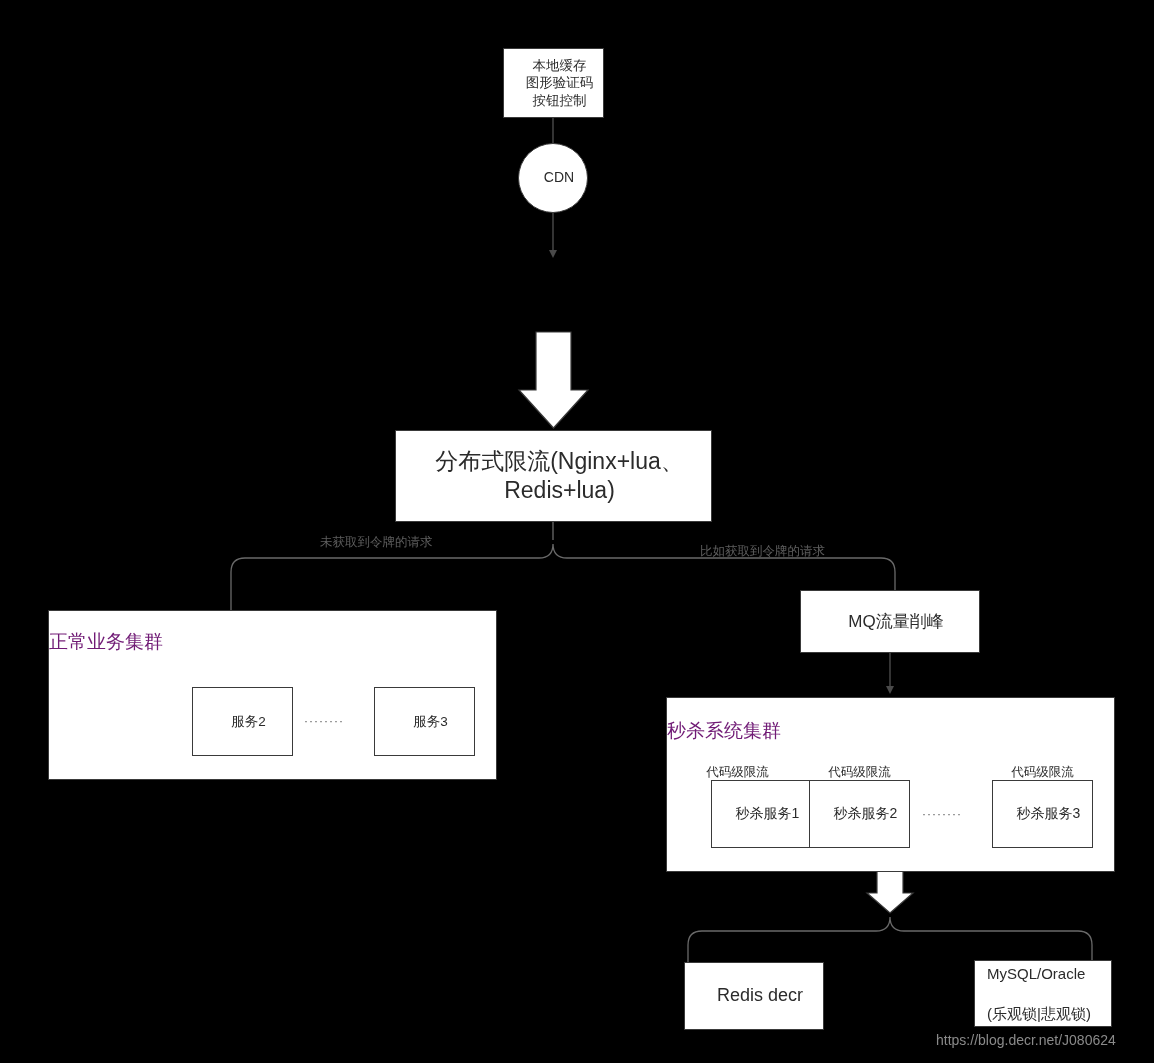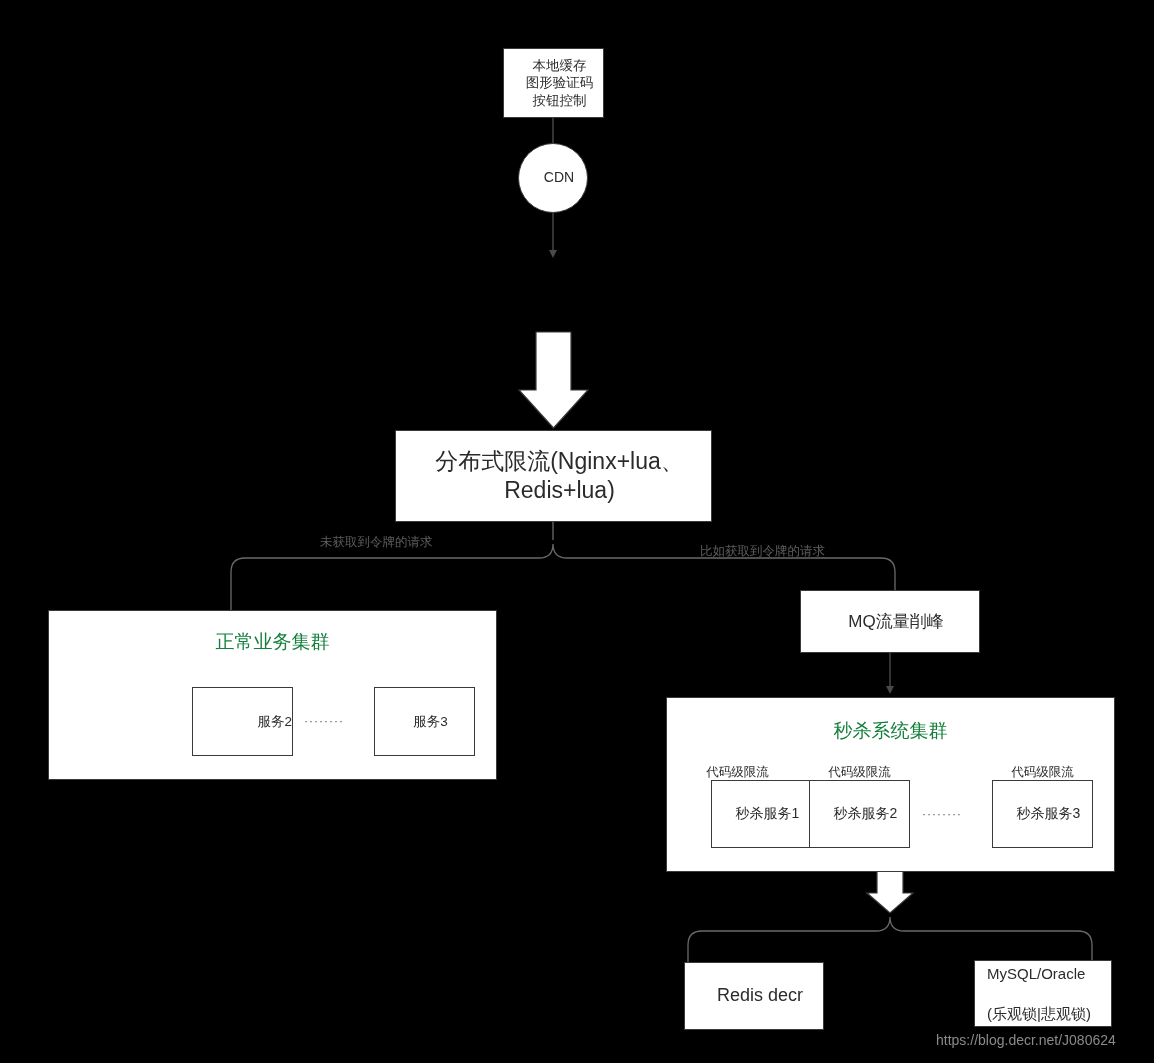--- a/index.html
+++ b/index.html
@@ -39,22 +39,21 @@
   .cluster {
     position: absolute;
     background: #ffffff;
     border: 1px solid #3a3a3a;
     box-sizing: border-box;
   }
   .cluster-title {
     position: absolute;
     left: 0;
     right: 0;
-    text-align: center;
-    color: #15803d;
+    color: #701a75;
   }
   .dots {
     position: absolute;
     color: #555555;
     font-size: 12px;
     letter-spacing: 1px;
     white-space: nowrap;
   }
   .svc-label {
     position: absolute;
@@ -137,21 +136,21 @@
     <span>分布式限流(Nginx+lua、Redis+lua)</span>
   </div>
 
   <div class="edge-label" style="left:320px; top:534px;">未获取到令牌的请求</div>
   <div class="edge-label" style="left:700px; top:534px;margin-top:9px;">比如获取到令牌的请求</div>
 
   <div class="cluster" style="left:48px; top:610px; width:449px; height:170px;">
     <div class="cluster-title" style="top:18px; font-size:19px;">正常业务集群</div>
   </div>
 
-  <div class="node" style="left:192px; top:687px; width:101px; height:69px; font-size:13.5px;justify-content:flex-end;">
+  <div class="node" style="left:192px; top:687px; width:101px; height:69px; font-size:13.5px;">
     <span>服务2</span>
   </div>
   <div class="dots" style="left:304px; top:714px;">········</div>
   <div class="node" style="left:374px; top:687px; width:101px; height:69px; font-size:13.5px;">
     <span>服务3</span>
   </div>
 
   <div class="node" style="left:800px; top:590px; width:180px; height:63px; font-size:17px;">
     <span>MQ流量削峰</span>
   </div>

